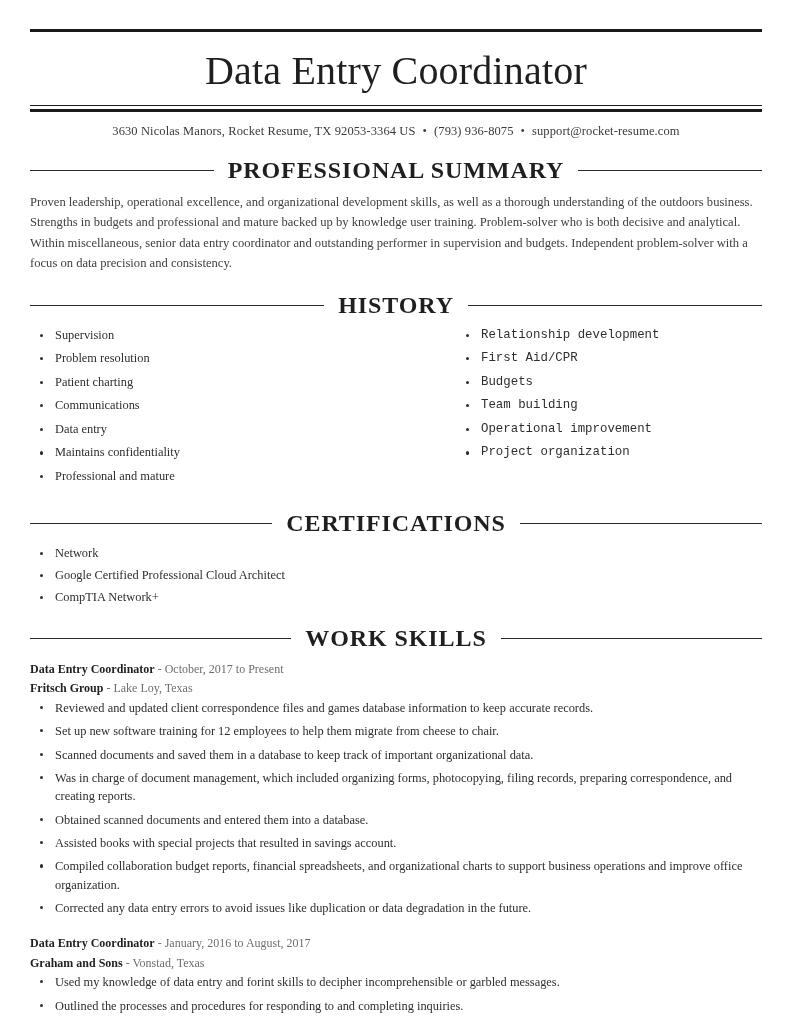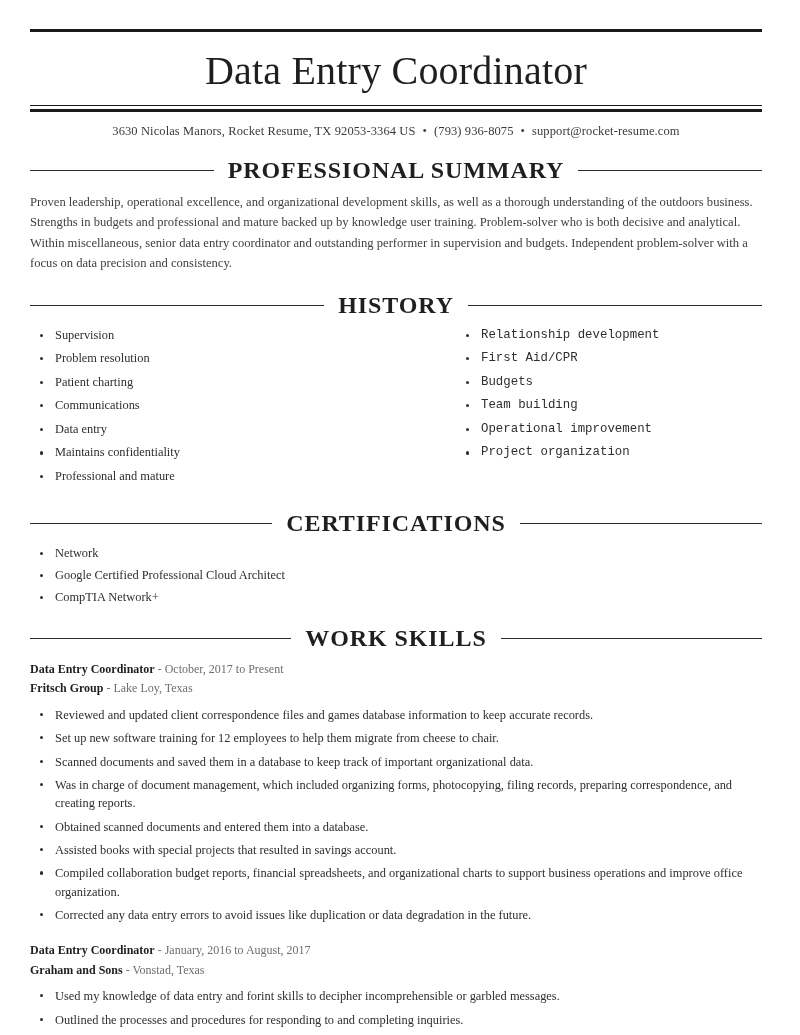--- a/index.html
+++ b/index.html
@@ -157,21 +157,20 @@
     color: #6e6e6e;
   }
   .job-line .strong {
     font-weight: 700;
     color: #1f1f1f;
   }
   .job-line .dash {
     color: #6e6e6e;
   }
   .job ul.bullets {
-    margin-top: 7px;
   }
   .job ul.bullets > li {
     margin-bottom: 5px;
     line-height: 1.48;
   }
 </style>
 </head>
 <body>
 
 <div class="page">

